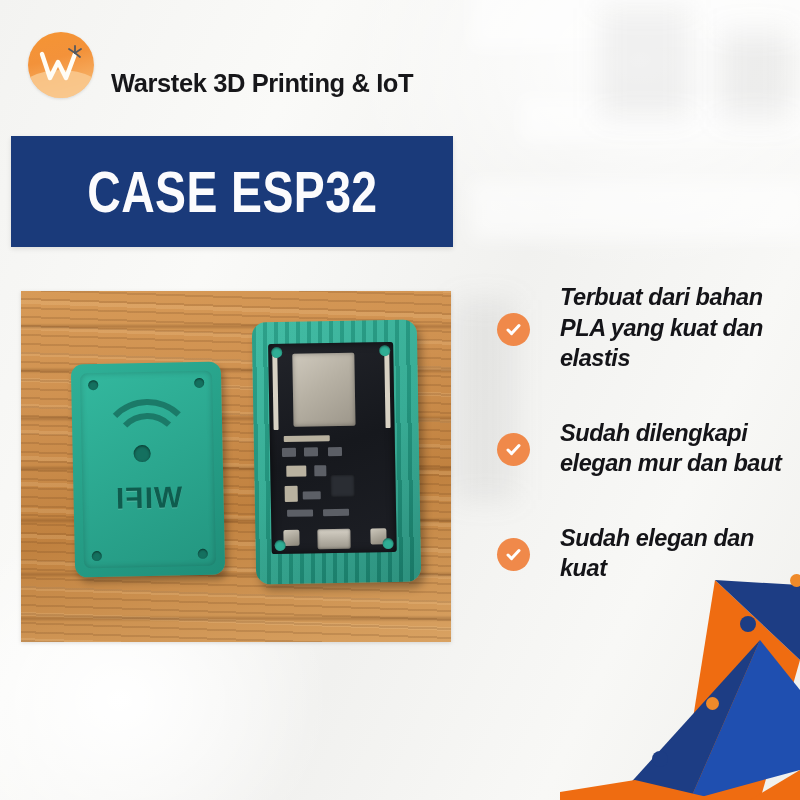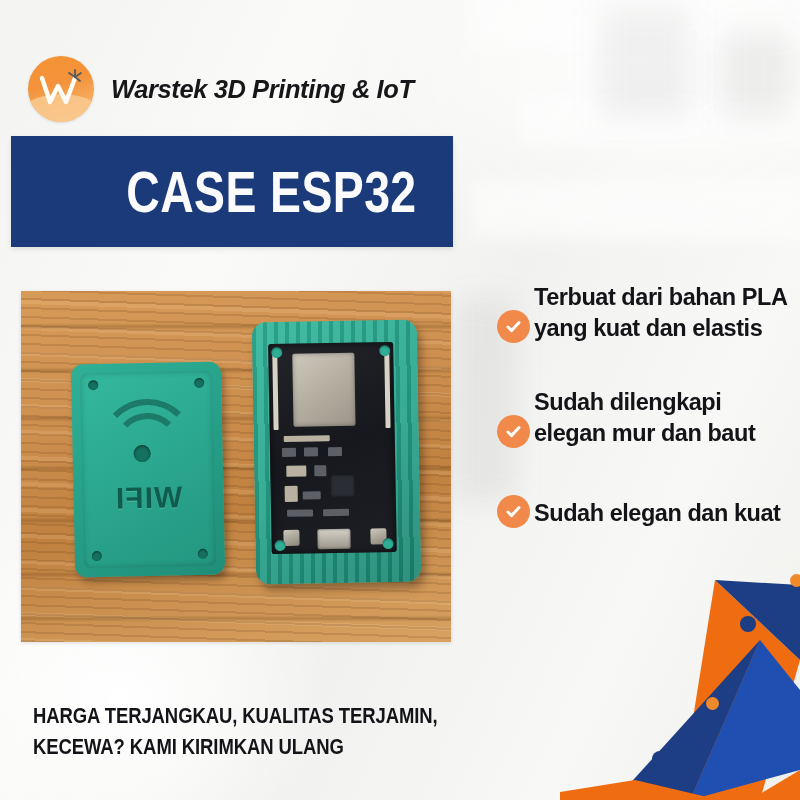--- a/index.html
+++ b/index.html
@@ -13,30 +13,30 @@
     background:
       radial-gradient(ellipse 420px 300px at 640px 60px, #ffffff 0%, rgba(255,255,255,0) 70%),
       radial-gradient(ellipse 300px 260px at 120px 700px, #ffffff 0%, rgba(255,255,255,0) 70%),
       linear-gradient(115deg,#f3f3f1 0%,#fafaf8 28%,#f1f1ef 55%,#f8f8f6 78%,#efefec 100%);
   }
   
   .bg-streak{position:absolute;background:rgba(255,255,255,.55);filter:blur(9px);pointer-events:none;}
   .bg-dark{position:absolute;background:rgba(120,120,118,.10);filter:blur(14px);pointer-events:none;}
 
   
-  #header{position:absolute;left:28px;top:56px;display:flex;align-items:center;gap:17px;font-style:italic;}
+  #header{position:absolute;left:28px;top:32px;display:flex;align-items:flex-end;gap:17px;}
   #logo{width:66px;height:66px;border-radius:50%;
     background:linear-gradient(165deg,#f59433 0%,#f3923a 40%,#f6ab5e 72%,#f8c489 100%);
     position:relative;flex:0 0 auto;box-shadow:0 1px 3px rgba(0,0,0,.12);}
   #logo svg{position:absolute;left:0;top:0;}
   #brand{font-size:25.5px;font-weight:bold;color:#17171a;letter-spacing:-.4px;white-space:nowrap;}
 
   
   #banner{position:absolute;left:11px;top:136px;width:442px;height:111px;
-    background:#1a3a7a;display:flex;align-items:center;justify-content:flex-end;
+    background:#1a3a7a;display:flex;align-items:center;justify-content:center;
     box-shadow:0 2px 5px rgba(0,0,0,.10);}
   #banner-title{color:#fbfbfd;font-size:58px;font-weight:bold;letter-spacing:.5px;
     transform:scaleX(.80);transform-origin:center;white-space:nowrap;line-height:1;}
 
   
   #photo{position:absolute;left:21px;top:291px;width:430px;height:351px;
     overflow:hidden;background:#c98a4b;box-shadow:0 1px 4px rgba(0,0,0,.13);}
   
   .wood{position:absolute;left:0;top:0;width:100%;height:100%;
     background:
@@ -82,21 +82,21 @@
   #usb{position:absolute;left:46px;bottom:4px;width:33px;height:20px;border-radius:2px;
     background:linear-gradient(180deg,#d6d1c6,#9b968b);box-shadow:inset 0 0 3px rgba(0,0,0,.5);}
   .btn-sw{position:absolute;bottom:8px;width:16px;height:16px;border-radius:2px;
     background:linear-gradient(160deg,#cdc8bc,#8b8679);}
   .bhole{position:absolute;width:11px;height:11px;border-radius:50%;background:#2fae95;
     box-shadow:inset 0 1px 2px rgba(0,0,0,.45);}
   .chip{position:absolute;background:#2a2d33;border-radius:2px;box-shadow:inset 0 0 3px rgba(0,0,0,.6);}
 
   
   #features{position:absolute;left:497px;top:282px;width:290px;}
-  .feature{display:flex;align-items:flex-end;gap:4px;margin-bottom:44px;}
+  .feature{display:flex;align-items:center;gap:30px;margin-bottom:44px;font-style:italic;}
   .check{flex:0 0 auto;width:33px;height:33px;border-radius:50%;background:#f0894a;
     display:flex;align-items:center;justify-content:center;margin-top:3px;}
   .check svg{display:block;}
   .ftext{font-size:23.5px;font-weight:bold;color:#141418;line-height:1.30;letter-spacing:-.45px;}
 
   
   #tagline{position:absolute;left:33px;top:700px;width:430px;
     font-size:22px;font-weight:bold;color:#141418;line-height:1.42;
     text-transform:uppercase;letter-spacing:-.1px;}
   #tagline span{display:block;transform:scaleX(.84);transform-origin:left center;white-space:nowrap;}
@@ -221,24 +221,20 @@
       <div class="check">
         <svg width="19" height="19" viewBox="0 0 19 19" aria-hidden="true">
           <path d="M4 10 L7.6 13.6 L15 5.6" fill="none" stroke="#ffffff" stroke-width="3" stroke-linecap="round" stroke-linejoin="round"></path>
         </svg>
       </div>
       <div class="ftext">Sudah elegan dan kuat</div>
     </div>
 
   </div>
 
-  <div id="tagline">
-    <span>HARGA TERJANGKAU, KUALITAS TERJAMIN,</span>
-    <span>KECEWA? KAMI KIRIMKAN ULANG</span>
-  </div>
 
   <div id="corner">
     <svg width="240" height="260" viewBox="0 0 240 260" aria-hidden="true">
       <polygon points="155,40 240,120 200,260 120,260" fill="#ef6c11"></polygon>
       <polygon points="155,40 240,45 240,120" fill="#1d3d84"></polygon>
       <polygon points="200,100 240,150 240,230 130,260" fill="#1f4fb0"></polygon>
       <polygon points="200,100 130,260 55,260" fill="#1d3d84"></polygon>
       <polygon points="75,240 160,260 0,260 0,252" fill="#ef6c11"></polygon>
       <polygon points="240,230 240,260 190,260" fill="#ef6c11"></polygon>
     </svg>

